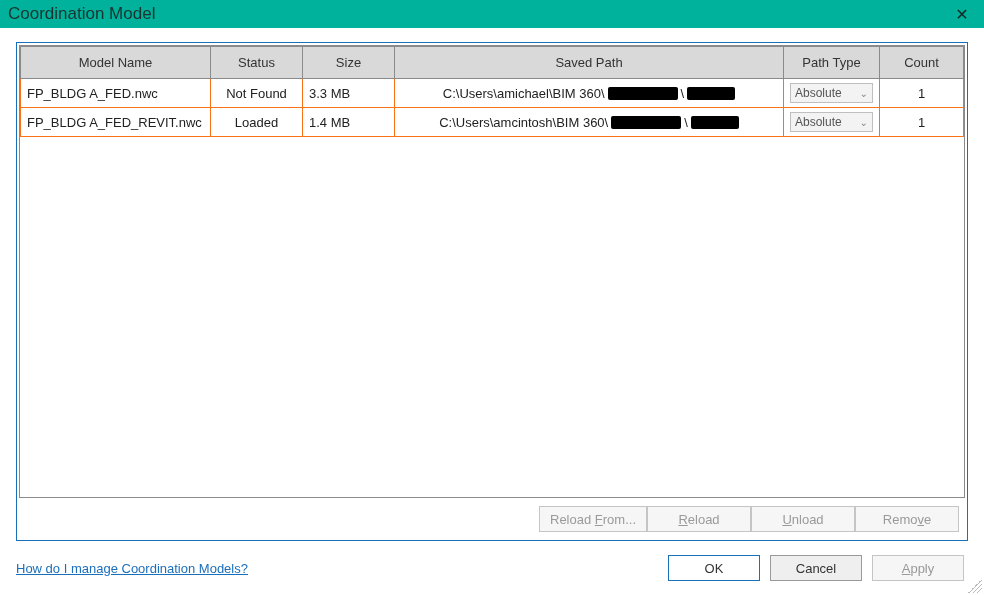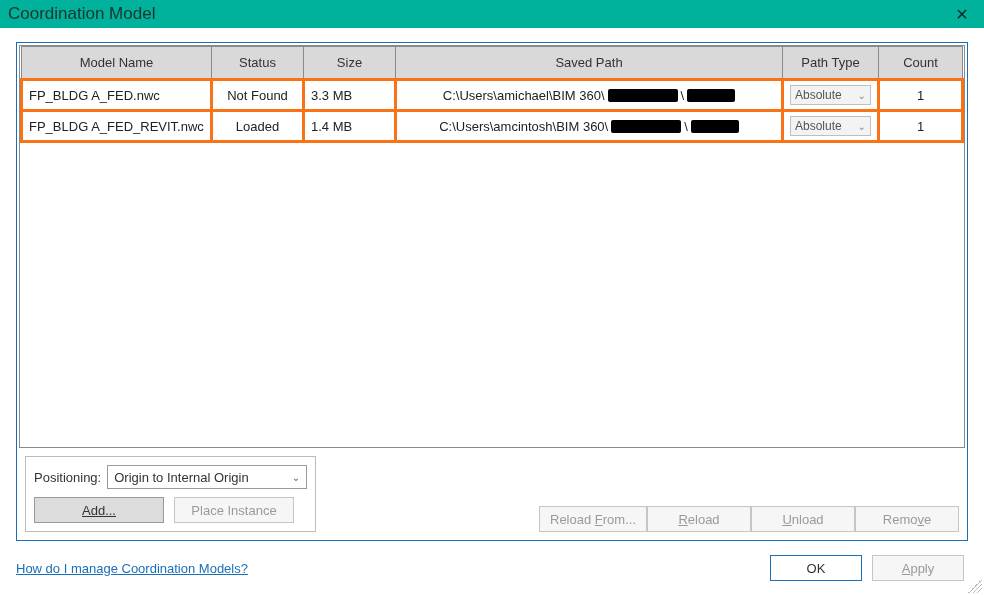--- a/index.html
+++ b/index.html
@@ -59,21 +59,21 @@
   th {
     background: #d9d9d9;
     font-weight: normal;
     color: #333;
     border: 1px solid #8a8a8a;
     padding: 8px 6px;
     text-align: center;
     font-size: 13px;
   }
   td {
-    border: 3px solid #f97316;
+    border: 1px solid #f97316;
     padding: 4px 6px;
     font-size: 13px;
     color: #222;
     height: 26px;
     vertical-align: middle;
     overflow: hidden;
     white-space: nowrap;
   }
   col.c-name  { width: 190px; }
   col.c-status{ width: 92px; }
@@ -279,35 +279,20 @@
                 <span class="chev">⌄</span>
               </span>
             </td>
             <td class="center">1</td>
           </tr>
         </tbody>
       </table>
     </div>
 
     <div class="bottom-bar">
-      <div class="pos-group">
-        <div class="pos-row">
-          <span class="pos-label">Positioning:</span>
-          <span class="select">
-            <span>Origin to Internal Origin</span>
-            <span class="chev">⌄</span>
-          </span>
-        </div>
-        <div class="btn-row">
-          <span class="btn primary-add">
-            <span><span class="u">Add...</span></span>
-          </span>
-          <span class="btn disabled">Place Instance</span>
-        </div>
-      </div>
 
       <div class="spacer"></div>
 
       <div class="action-buttons">
         <span class="btn disabled">
           <span>
             <span>Reload </span><span class="u">F</span><span>rom...</span>
           </span>
         </span>
         <span class="btn disabled">
@@ -327,20 +312,21 @@
         </span>
       </div>
     </div>
   </div>
 
   <div class="footer">
     <a class="help-link">How do I manage Coordination Models?</a>
     <div class="spacer"></div>
     <div class="footer-buttons">
       <span class="btn ok">OK</span>
+      <span class="btn">Cancel</span>
       <span class="btn disabled">
         <span>
           <span class="u">A</span><span>pply</span>
         </span>
       </span>
     </div>
   </div>
 
 </div>
 

